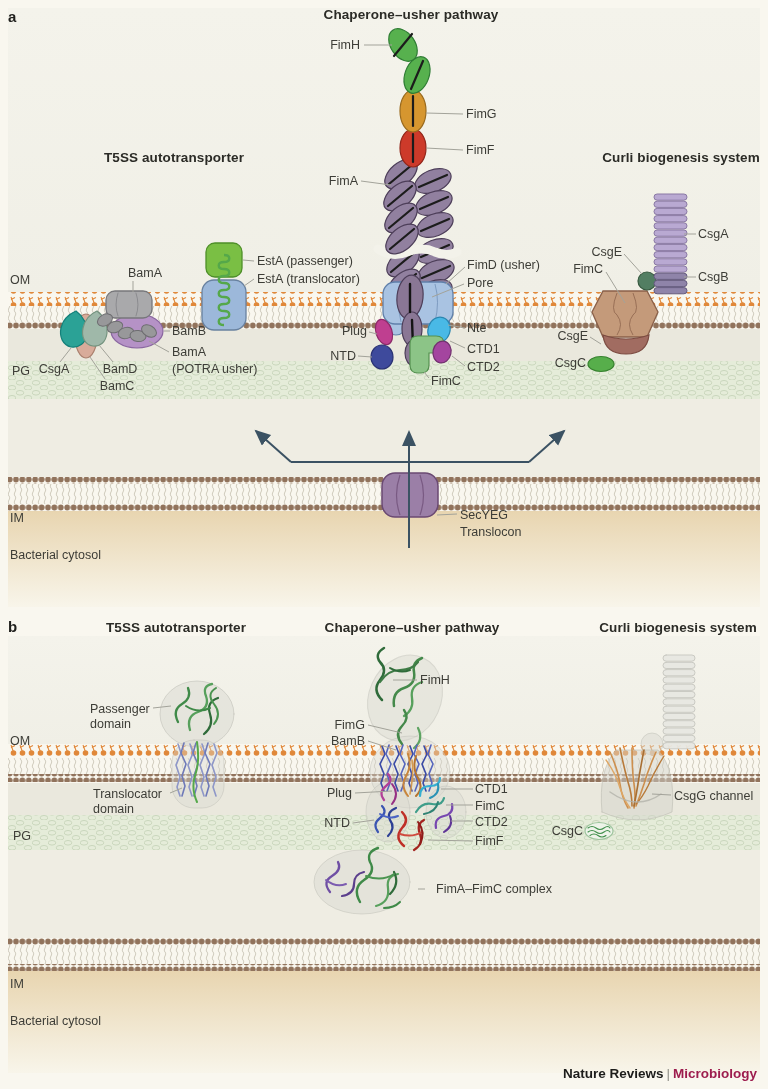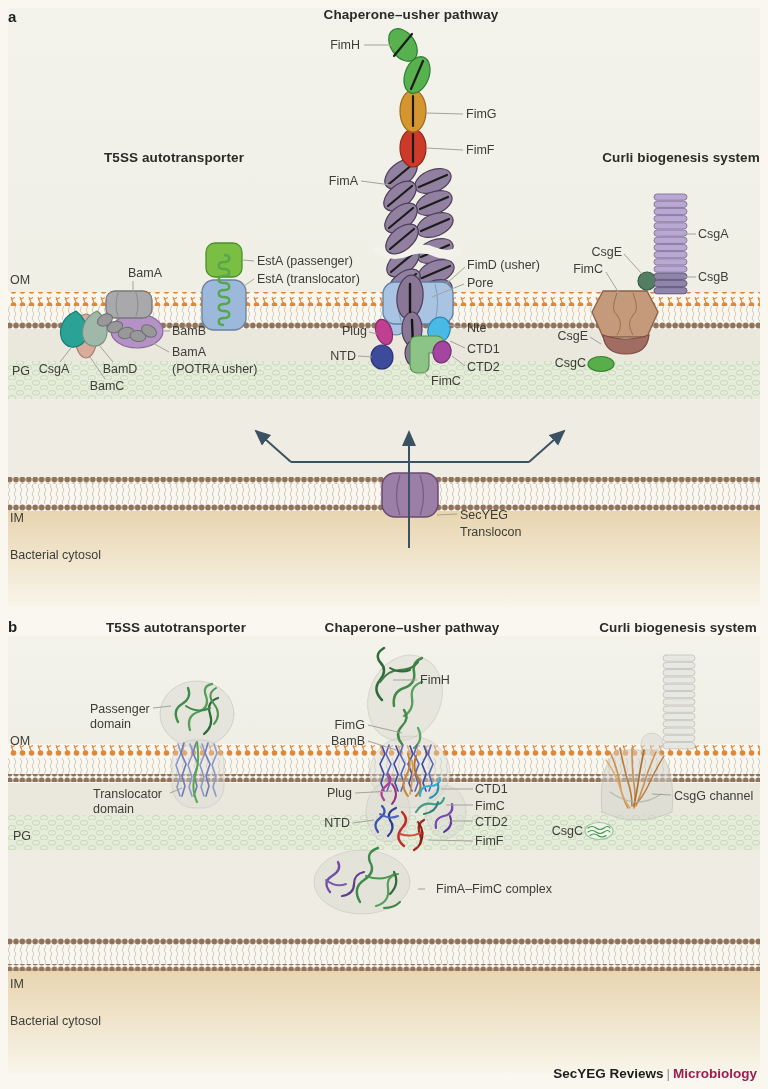--- a/index.html
+++ b/index.html
@@ -379,21 +379,21 @@
 <span class="lbl r" style="left:356px;top:356px">NTD</span>
 
 <span class="lbl" style="left:257px;top:261px">EstA (passenger)</span>
 <span class="lbl" style="left:257px;top:279px">EstA (translocator)</span>
 <span class="lbl" style="left:128px;top:273px">BamA</span>
 <span class="lbl" style="left:172px;top:331px">BamB</span>
 <span class="lbl" style="left:172px;top:352px">BamA</span>
 <span class="lbl" style="left:172px;top:369px">(POTRA usher)</span>
 <span class="lbl c" style="left:54px;top:369px">CsgA</span>
 <span class="lbl c" style="left:120px;top:369px">BamD</span>
-<span class="lbl c" style="left:107px;top:386px">BamC</span>
+<span class="lbl c" style="left:117px;top:386px">BamC</span>
 
 <span class="lbl r" style="left:622px;top:252px">CsgE</span>
 <span class="lbl r" style="left:603px;top:269px">FimC</span>
 <span class="lbl" style="left:698px;top:234px">CsgA</span>
 <span class="lbl" style="left:698px;top:277px">CsgB</span>
 <span class="lbl r" style="left:588px;top:336px">CsgE</span>
 <span class="lbl r" style="left:586px;top:363px">CsgC</span>
 
 <span class="lbl" style="left:10px;top:280px">OM</span>
 <span class="lbl" style="left:12px;top:371px">PG</span>
@@ -424,16 +424,16 @@
 <span class="lbl" style="left:436px;top:889px">FimA–FimC complex</span>
 <span class="lbl" style="left:674px;top:796px">CsgG channel</span>
 <span class="lbl r" style="left:583px;top:831px">CsgC</span>
 
 <span class="lbl" style="left:10px;top:741px">OM</span>
 <span class="lbl" style="left:13px;top:836px">PG</span>
 <span class="lbl" style="left:10px;top:984px">IM</span>
 <span class="lbl" style="left:10px;top:1021px">Bacterial cytosol</span>
 
 <div class="footer" style="left:757px;top:1073px">
-  <span class="j">SecYEG Reviews</span><span class="d">|</span><span class="m">Microbiology</span>
+  <span class="j">Nature Reviews</span><span class="d">|</span><span class="m">Microbiology</span>
 </div>
 
 </div>
 
 </body></html>

